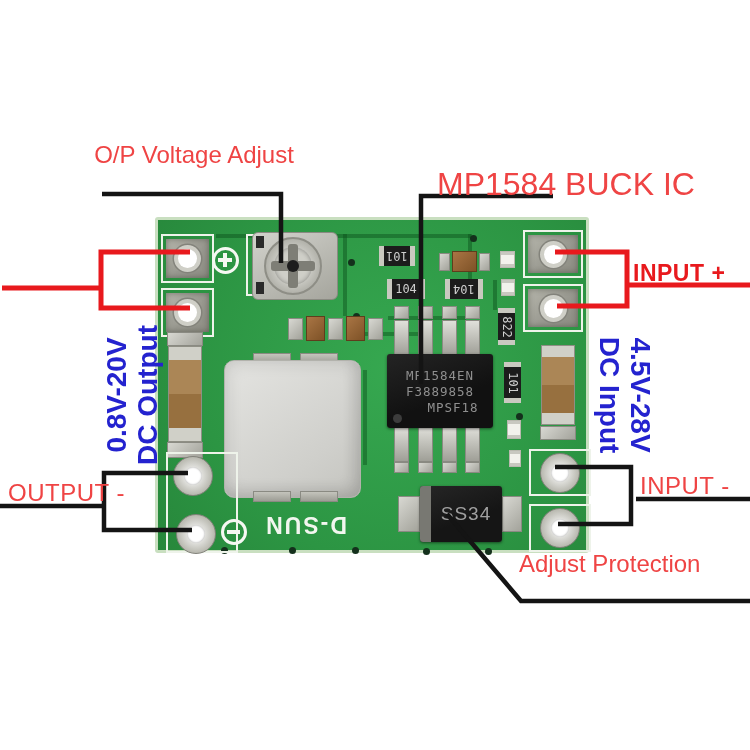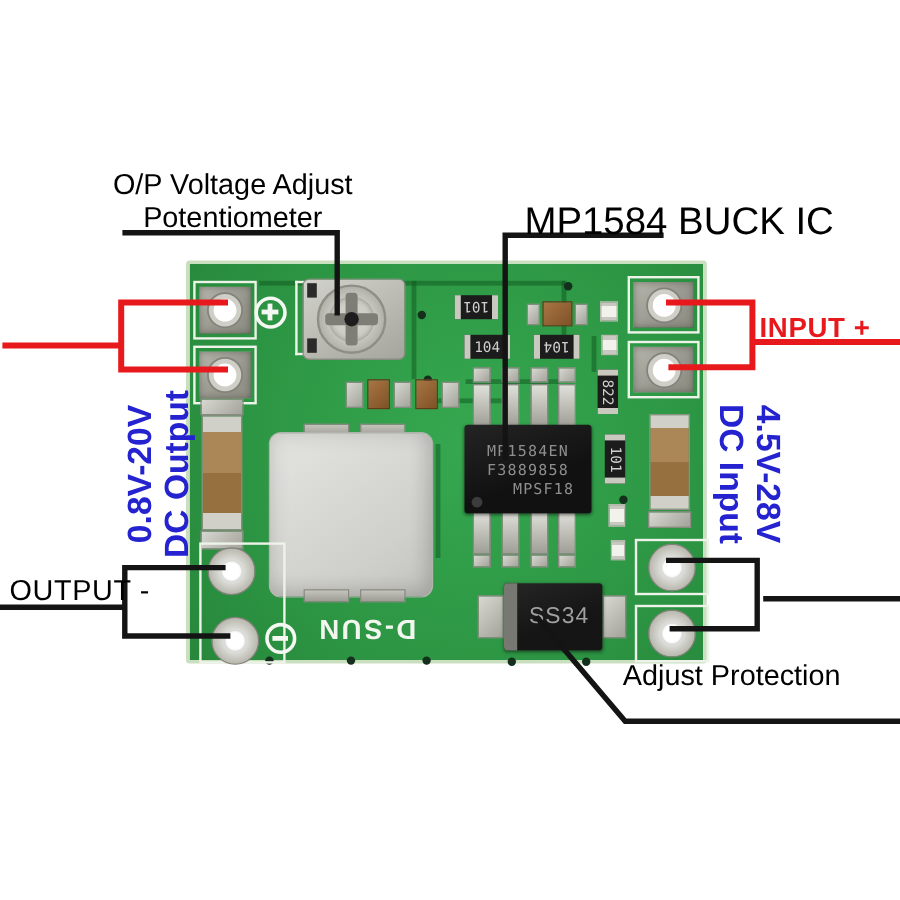--- a/index.html
+++ b/index.html
@@ -1,20 +1,20 @@
 <!DOCTYPE html>
 <html><head>
 <meta charset="utf-8">
 <style>
   html,body{margin:0;padding:0;background:#fff;}
   .stage{position:relative;width:750px;height:750px;background:#ffffff;overflow:hidden;
          font-family:"Liberation Sans",sans-serif;}
 
   
-  .label{position:absolute;z-index:40;color:#000000;}
+  .label{position:absolute;z-index:40;color:#ef4444;}
   .lbl-pot{left:88px;top:142px;width:212px;text-align:center;font-size:24px;line-height:26.5px;}
   .lbl-ic{left:437px;top:166px;font-size:32px;}
   .lbl-outp{left:4px;top:258px;font-size:23px;font-weight:700;color:#e8191d;letter-spacing:.5px;}
   .lbl-inp{left:633px;top:260px;font-size:23px;font-weight:700;color:#e8191d;letter-spacing:.5px;}
   .lbl-outm{left:8px;top:479px;font-size:24px;letter-spacing:.5px;}
   .lbl-inm{left:640px;top:472px;font-size:24px;letter-spacing:.5px;}
   .lbl-ss34{left:519px;top:550px;font-size:24px;line-height:27px;}
   .lbl-blue{position:absolute;z-index:40;width:160px;height:62px;text-align:center;
             font-size:28px;line-height:31px;font-weight:700;color:#2423cf;}
   .lbl-blue-left{left:52px;top:364px;transform:rotate(-90deg);}
@@ -254,27 +254,27 @@
     <path d="M553 196 H421 V384" stroke="#141414" stroke-width="4.5" fill="none"></path>
     <path d="M0 506 H104 M188 473 H104 V530 H192" stroke="#141414" stroke-width="4.5" fill="none"></path>
     <path d="M636 499 H750 M555 467 H631 V524 H558" stroke="#141414" stroke-width="4.5" fill="none"></path>
     <path d="M447 514 L521 601 H750" stroke="#141414" stroke-width="4.5" fill="none"></path>
     <path d="M2 288 H101 M190 252 H101 V308 H190" stroke="#e8191d" stroke-width="5" fill="none"></path>
     <path d="M628 285 H750 M555 252 H627 V306 H557" stroke="#e8191d" stroke-width="5" fill="none"></path>
   </svg>
 
   <div class="label lbl-pot">
     <div>O/P Voltage Adjust</div>
-    <div>Potentiometer</div>
   </div>
 
   <div class="label lbl-ic">MP1584 BUCK IC</div>
 
   <div class="label lbl-inp">INPUT +</div>
   <div class="label lbl-outm">OUTPUT -</div>
+  <div class="label lbl-inm">INPUT -</div>
 
   <div class="lbl-blue lbl-blue-left">
     <div>0.8V-20V</div>
     <div>DC Output</div>
   </div>
   <div class="lbl-blue lbl-blue-right">
     <div>4.5V-28V</div>
     <div>DC Input</div>
   </div>
 

